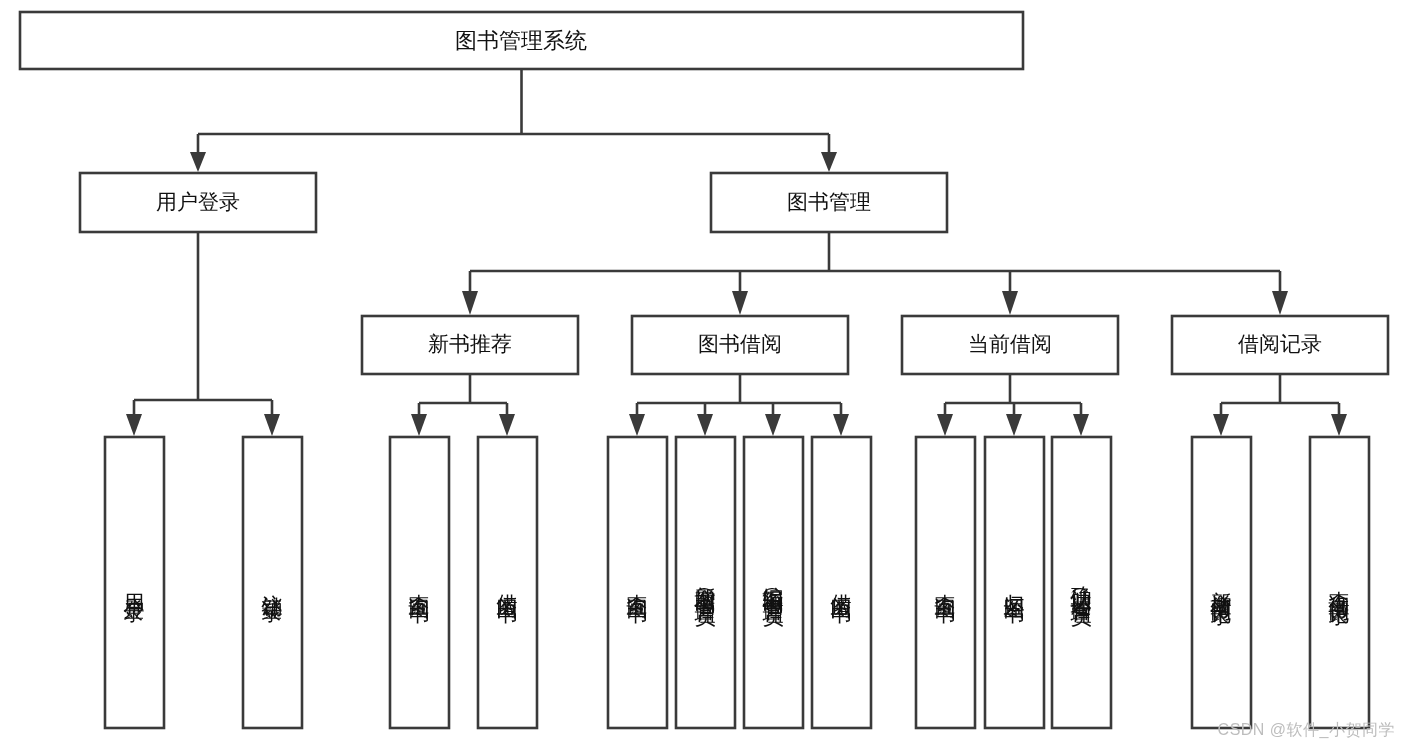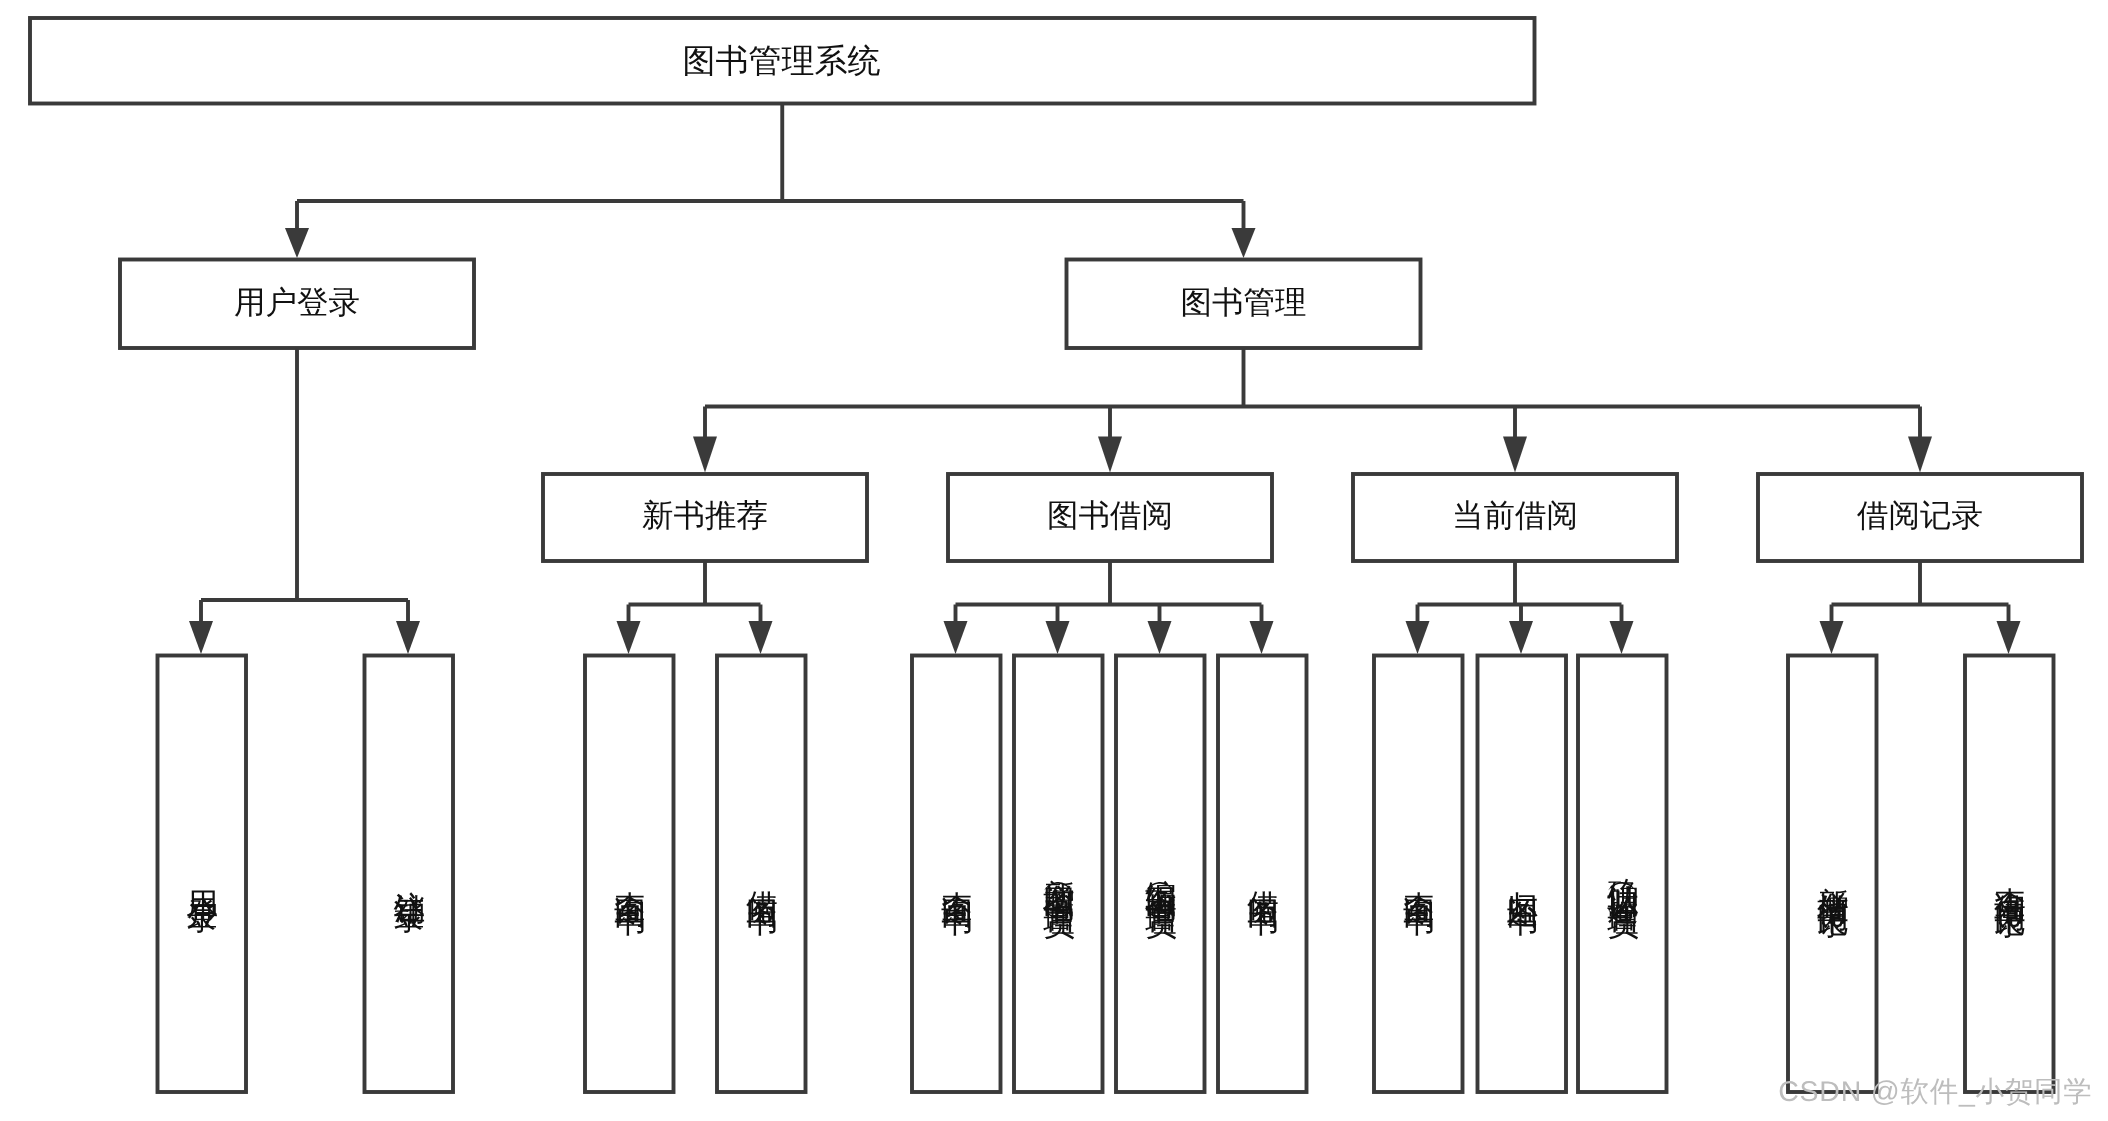--- a/index.html
+++ b/index.html
@@ -71,21 +71,21 @@
     justify-content: center;
     text-align: center;
     white-space: nowrap;
     pointer-events: none;
   }
   .watermark {
     position: absolute;
     right: 10px;
     bottom: 6px;
     font-family: "Liberation Sans", "DejaVu Sans", sans-serif;
-    font-size: 19px;
+    font-size: 16px;
     color: #bdbdbd;
     letter-spacing: 0.5px;
     white-space: nowrap;
   }
 </style>
 </head>
 <body>
 
 <div id="diagram-root">
 

